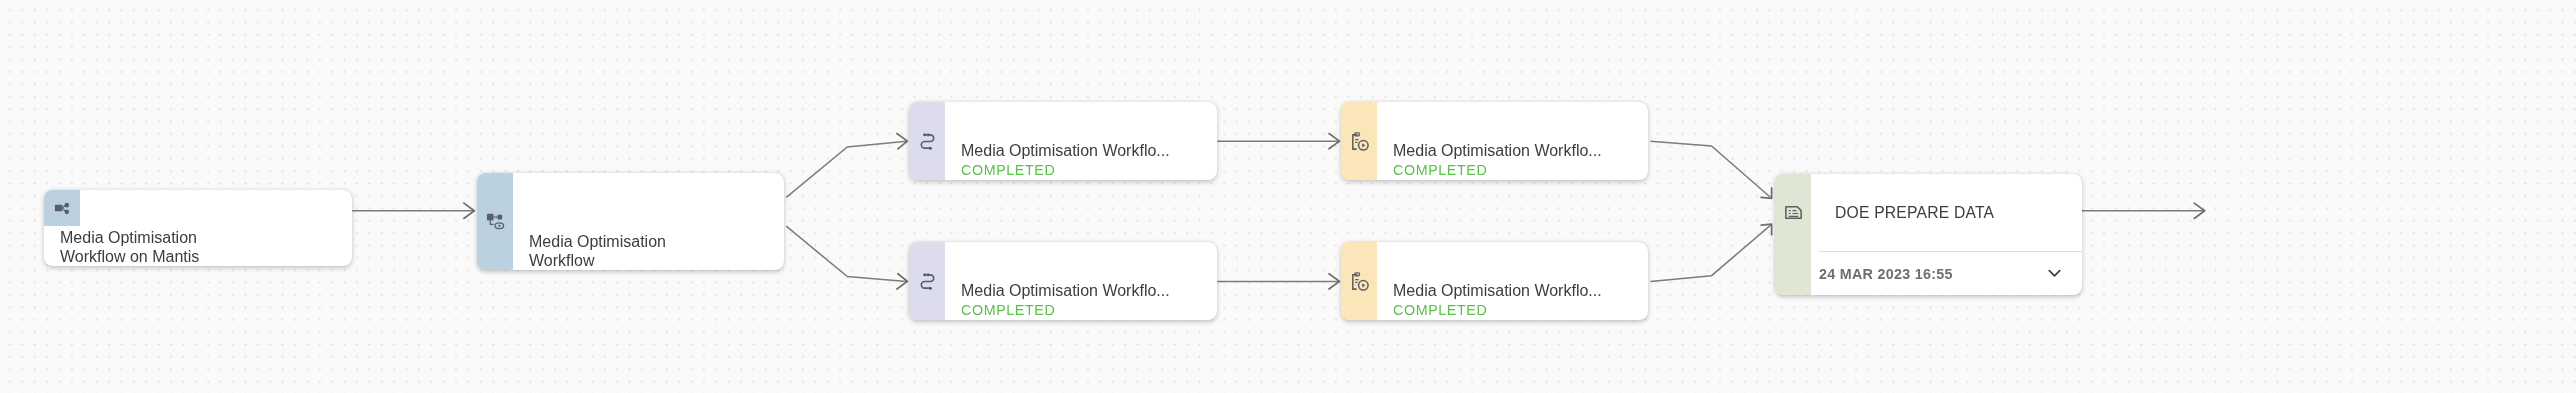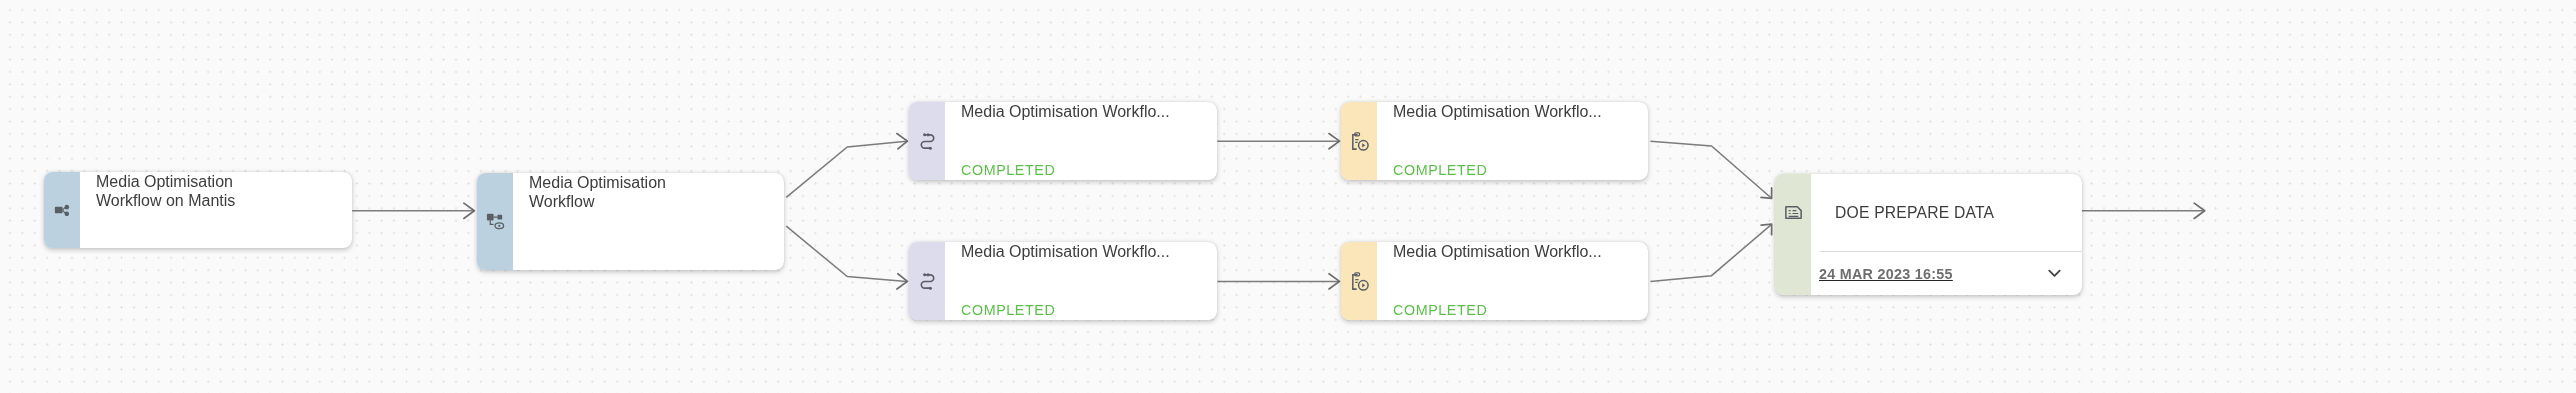--- a/index.html
+++ b/index.html
@@ -25,37 +25,37 @@
     display: flex;
     overflow: hidden;
     cursor: pointer;
   }
   .node .strip {
     width: 36px; flex: 0 0 36px;
     display: flex; align-items: center; justify-content: center;
   }
   .node .strip svg { width: 21px; height: 21px; }
   .node .body {
-    flex: 1; display: flex; flex-direction: column; justify-content: space-between;
+    flex: 1; display: flex; flex-direction: column; justify-content: flex-end;
     padding-left: 16px; padding-right: 13.4px; min-width: 0;
   }
   .node .title {
     font-size: 16px; color: #3d3d3d; line-height: 19px;
     white-space: nowrap; overflow: hidden; text-overflow: ellipsis;
   }
   .node .title.wrap { white-space: normal; }
   .node .status {
-    font-size: 14.3px; color: #5cbf4a; letter-spacing: 0.6px; line-height: 19px; margin-top: 9px;
+    font-size: 14.3px; color: #5cbf4a; letter-spacing: 0.6px; line-height: 19px; margin-top: 1px;
   }
   .node .caps { font-size: 15.7px; letter-spacing: 0.2px; }
 
   .node.split { flex-direction: row; }
   .split-body { flex: 1; display: flex; flex-direction: column; margin-left: 8px; }
   .split-top { height: 77px; display: flex; align-items: center; padding-left: 16px; border-bottom: 1px solid #dcdcdc; }
-  .split-bottom { flex: 1; display: flex; align-items: center; justify-content: space-between; padding-left: 0; padding-right: 19px; text-decoration: underline; }
+  .split-bottom { flex: 1; display: flex; align-items: center; justify-content: space-between; padding-left: 0; padding-right: 19px; }
   .date { font-size: 14.3px; color: #555555; letter-spacing: 0.3px; font-weight: bold; opacity: 0.85; }
   .chev { width: 17px; height: 17px; }
 </style>
 </head>
 <body>
 
 <div class="canvas">
 
   <svg class="edges" viewBox="0 0 2700 412">
 
@@ -93,21 +93,21 @@
       <path class="edge" d="M1730 295 L1794 289 L1856 236"></path>
       <path class="arrowhead" d="M1846 236 L1857 235 L1857 246"></path>
     </g>
 
     <g>
       <path class="edge" d="M2182 221 L2310 221"></path>
       <path class="arrowhead" d="M2300 213 L2311 221 L2300 229"></path>
     </g>
   </svg>
 
-  <div class="node" style="left:44px; top:172px; width:308px; height:76px;">
+  <div class="node" style="left:44px; top:190px; width:308px; height:76px;flex-direction:column;">
     <div class="strip" style="background:#bcd1e0;">
       <svg viewBox="0 0 22 22">
         <rect x="3" y="7" width="8" height="7" rx="1" fill="#5a5f66"></rect>
         <circle cx="15.5" cy="7.5" r="2.4" fill="#5a5f66"></circle>
         <circle cx="15.5" cy="14.5" r="2.4" fill="#5a5f66"></circle>
         <path d="M11 10.5 L13.5 8 M11 10.5 L13.5 13.5" stroke="#5a5f66" stroke-width="1.2" fill="none"></path>
       </svg>
     </div>
     <div class="body">
       <div class="title wrap" style="width:191px;">Media Optimisation Workflow on Mantis</div>

